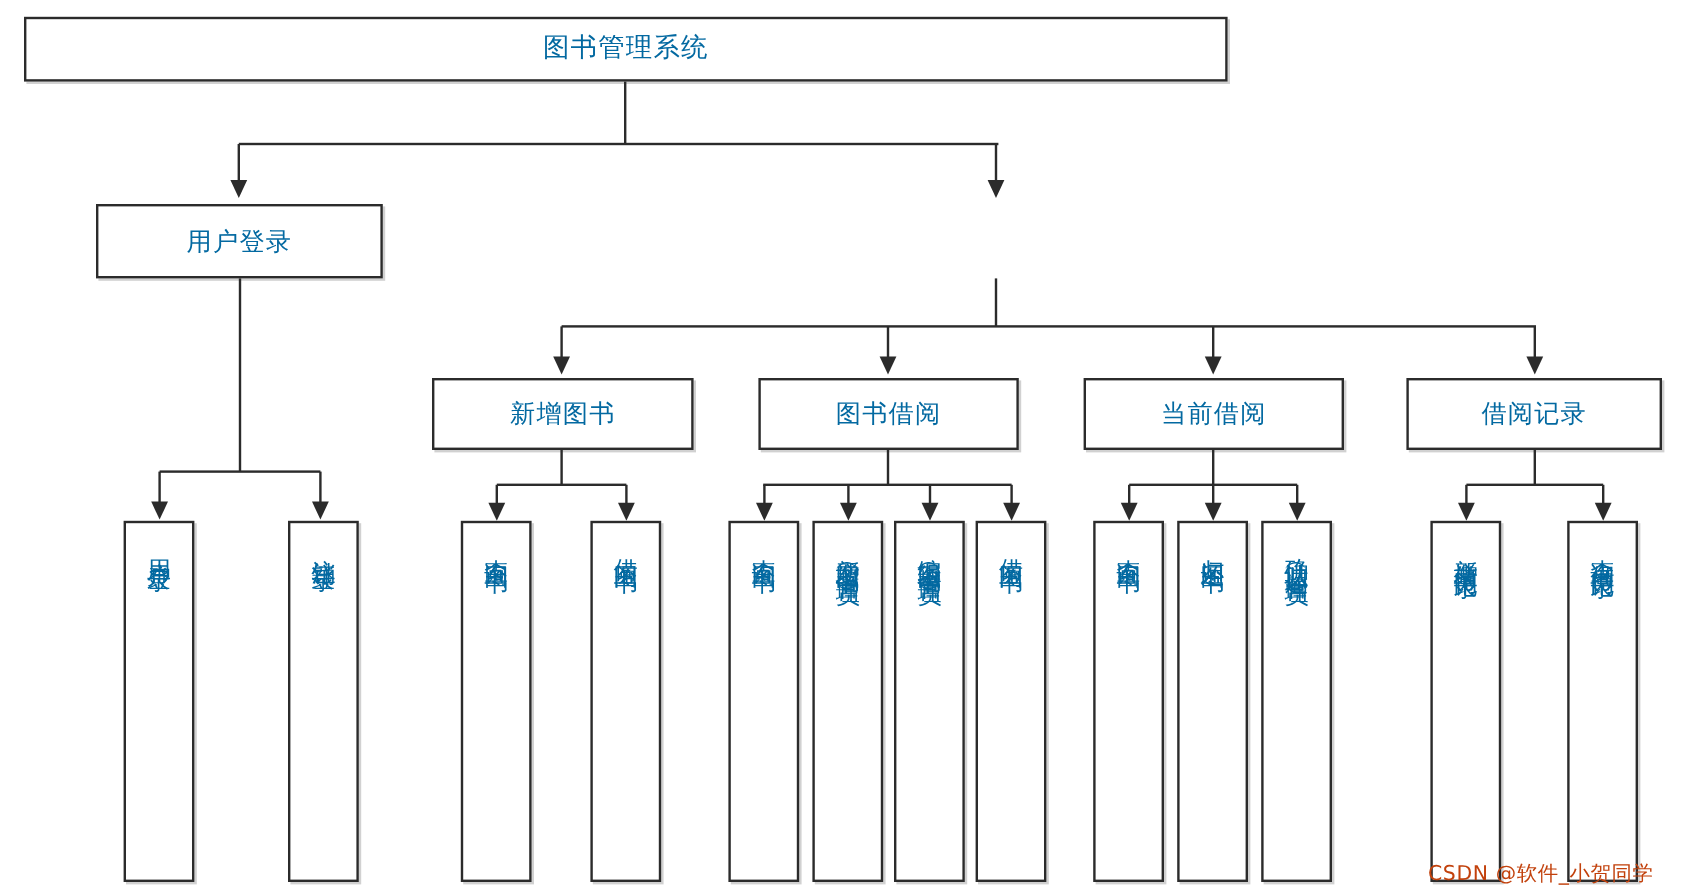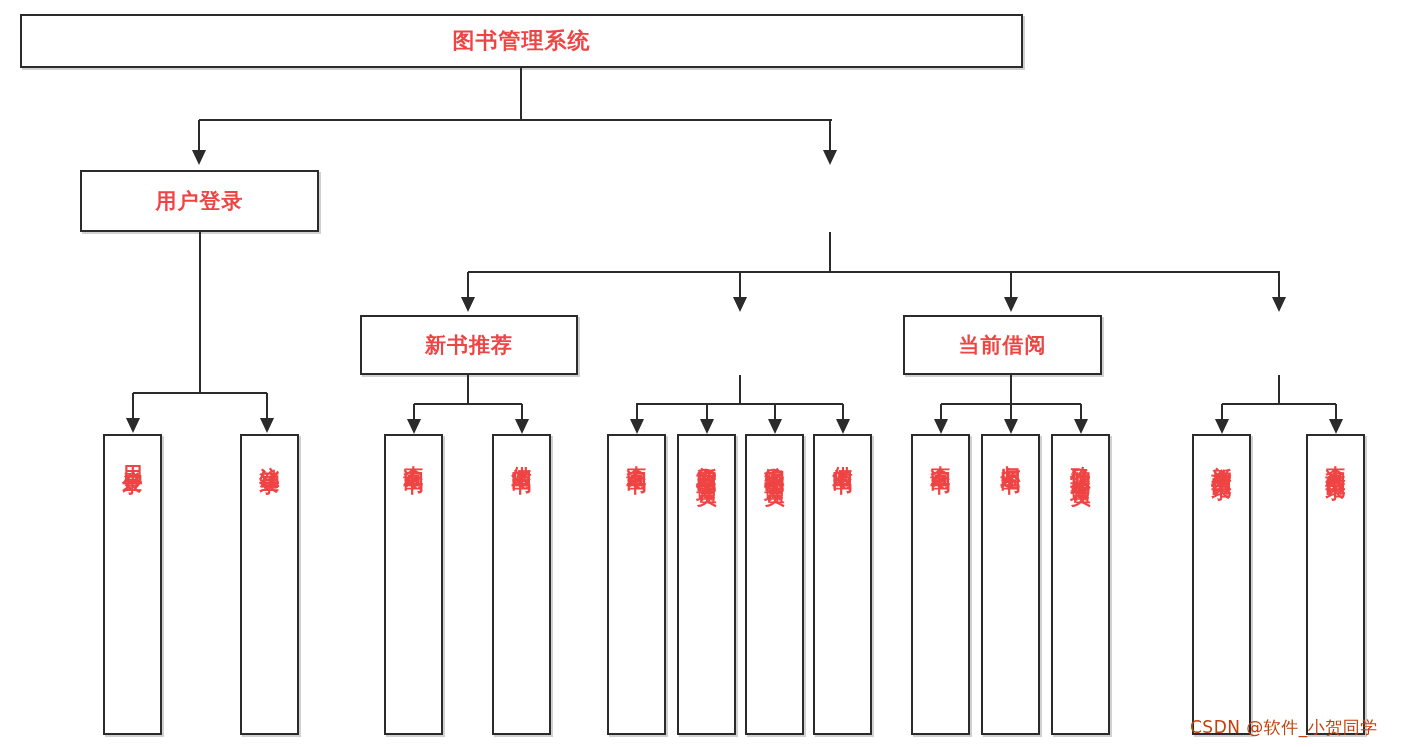--- a/index.html
+++ b/index.html
@@ -22,24 +22,23 @@
     border:2px solid #2b2b2b;
     background:#ffffff;
     display:flex;
     align-items:center;
     justify-content:center;
     box-shadow:2px 2px 0 rgba(0,0,0,0.18);
   }
   .node .label{
     font-size:21px;
     line-height:1.18;
-    color:#ef4444;
+    color:#0369a1;
     letter-spacing:1px;
     white-space:nowrap;
-    font-weight:bold;
   }
   .node.root .label{font-size:22px;}
   .node.leaf{
     align-items:flex-start;
     justify-content:center;
     padding-top:14px;
   }
   .node.leaf .label{
     writing-mode:vertical-rl;
     text-orientation:upright;
@@ -113,24 +112,30 @@
   <div class="vline" style="left:739px;top:272px;width:2px;height:26px;"></div>
   <div class="arrow" style="left:733px;top:297px;"></div>
 
   <div class="vline" style="left:1010px;top:272px;width:2px;height:26px;"></div>
   <div class="arrow" style="left:1004px;top:297px;"></div>
 
   <div class="vline" style="left:1278px;top:272px;width:2px;height:26px;"></div>
   <div class="arrow" style="left:1272px;top:297px;"></div>
 
   <div class="node" style="left:360px;top:315px;width:218px;height:60px;">
-    <span class="label">新书推荐</span>
-  </div>
-  <div class="node" style="left:903px;top:315px;width:199px;height:60px;">
+    <span class="label">新增图书</span>
+  </div>
+  <div class="node" style="left:632px;top:315px;width:217px;height:60px;">
+    <span class="label">图书借阅</span>
+  </div>
+  <div class="node" style="left:903px;top:315px;width:217px;height:60px;">
     <span class="label">当前借阅</span>
+  </div>
+  <div class="node" style="left:1172px;top:315px;width:213px;height:60px;">
+    <span class="label">借阅记录</span>
   </div>
 
   <div class="vline" style="left:467px;top:375px;width:2px;height:29px;"></div>
   <div class="hline" style="left:414px;top:403px;width:108px;height:2px;"></div>
   <div class="vline" style="left:413px;top:404px;width:2px;height:16px;"></div>
   <div class="arrow" style="left:407px;top:419px;"></div>
   <div class="vline" style="left:521px;top:404px;width:2px;height:16px;"></div>
   <div class="arrow" style="left:515px;top:419px;"></div>
 
   <div class="vline" style="left:739px;top:375px;width:2px;height:29px;"></div>

